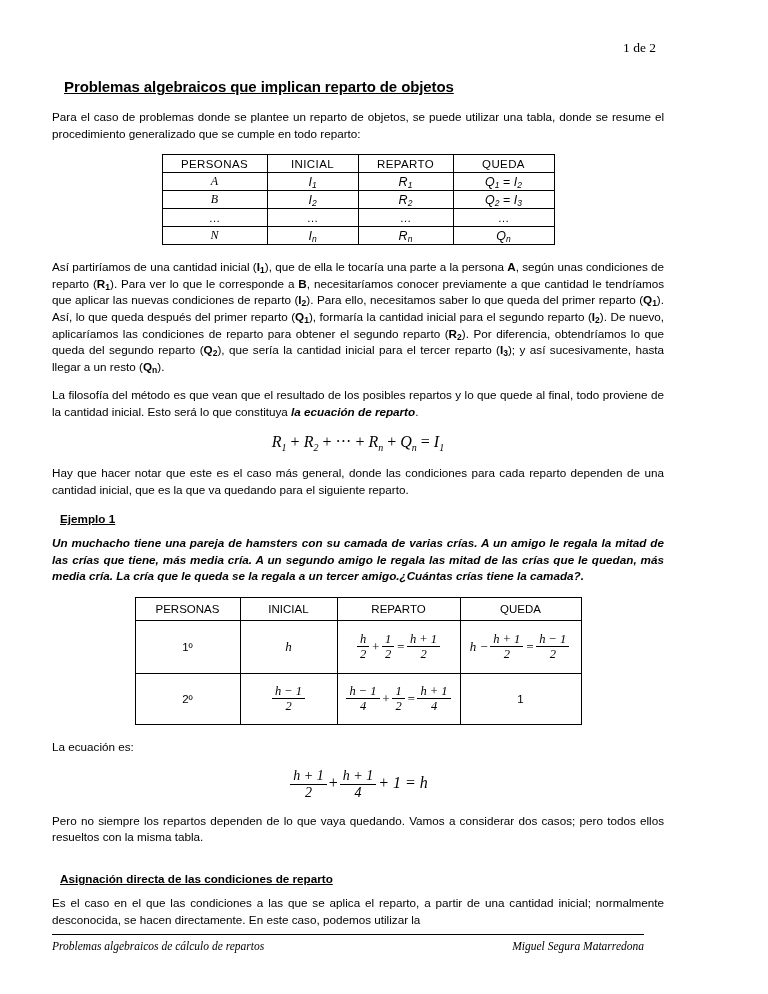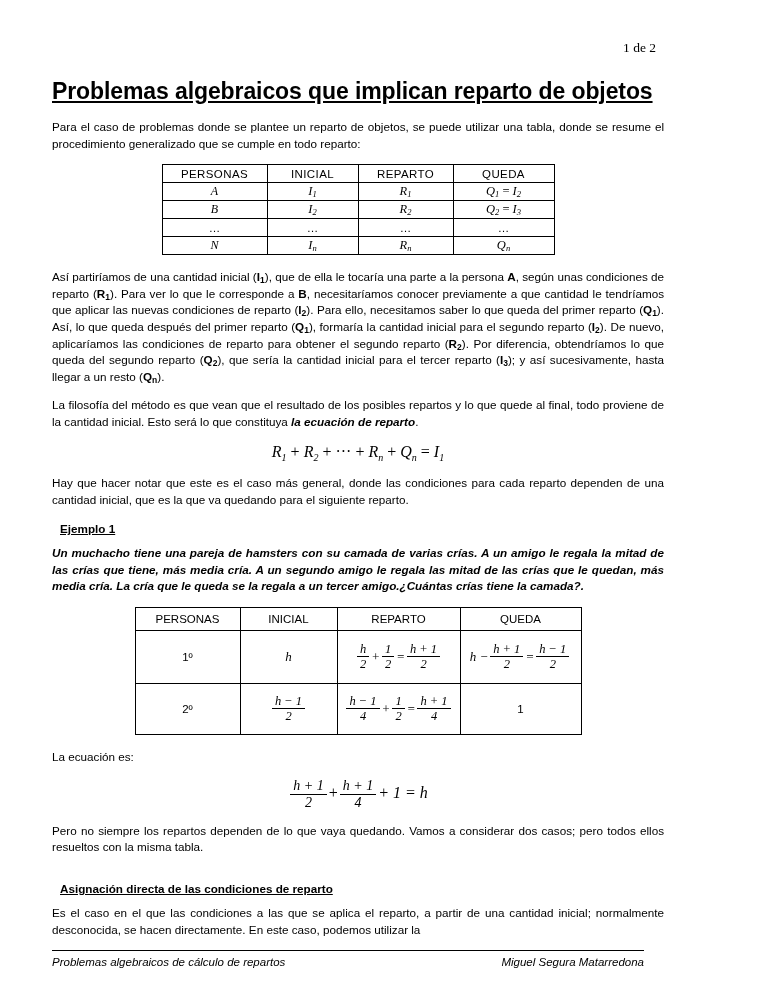--- a/index.html
+++ b/index.html
@@ -23,24 +23,24 @@
     position: relative;
   }
   .page-number {
     text-align: right;
     font-size: 13.5px;
     font-family: "Liberation Serif", serif;
     margin-bottom: 22px;
     padding-right: 8px;
   }
   h1.doc-title {
-    font-size: 23px;
+    font-size: 15px;
     font-weight: bold;
     text-decoration: underline;
-    margin: 0 0 14px 0;
+    margin: 0 0 14px 12px;
     letter-spacing: -0.1px;
   }
   p.para {
     font-size: 11.7px;
     line-height: 1.42;
     text-align: justify;
     margin: 0 0 12px 0;
   }
   .italic { font-style: italic; font-weight: bold; }
   .bold { font-weight: bold; }
@@ -62,21 +62,21 @@
   table.rtable th {
     font-size: 11.5px;
     letter-spacing: 0.4px;
   }
   .t1 td, .t1 th { height: 15px; }
   .t1 th:nth-child(1), .t1 td:nth-child(1) { width: 96px; }
   .t1 th:nth-child(2), .t1 td:nth-child(2) { width: 82px; }
   .t1 th:nth-child(3), .t1 td:nth-child(3) { width: 86px; }
   .t1 th:nth-child(4), .t1 td:nth-child(4) { width: 92px; }
   .t1 .ital { font-family: "Liberation Serif", serif; font-style: italic; font-size: 12px; }
-  .mathser { font-family: Liberation Serif, serif; font-style: italic; font-size: 12.5px; }
+  .mathser { font-family: Liberation Sans, sans-serif; font-style: italic; font-size: 12.5px; }
 
   
   .equation {
     text-align: center;
     font-family: "Liberation Serif", serif;
     font-style: italic;
     font-size: 16px;
     margin: 12px 0 12px 0;
   }
   .equation .sub { font-size: 10px; font-style: italic; vertical-align: sub; }
@@ -129,26 +129,26 @@
   table.t2 .hrow th { height: 16px; }
   .r1 td { height: 46px; }
   .r2 td { height: 44px; }
   .r3 td { height: 30px; }
 
   
   .footer {
     position: absolute;
     left: 52px;
     right: 52px;
-    bottom: 26px;
+    bottom: 42px;
     border-top: 1px solid #000;
     padding-top: 5px;
     display: flex;
     justify-content: space-between;
-    font-family: Liberation Sans, sans-serif;
+    font-family: Liberation Serif, serif;
     font-style: italic;
     font-size: 11.5px;
   }
 </style>
 </head>
 <body>
 
 <div class="page">
 
   <div class="page-number">1 de 2</div>

